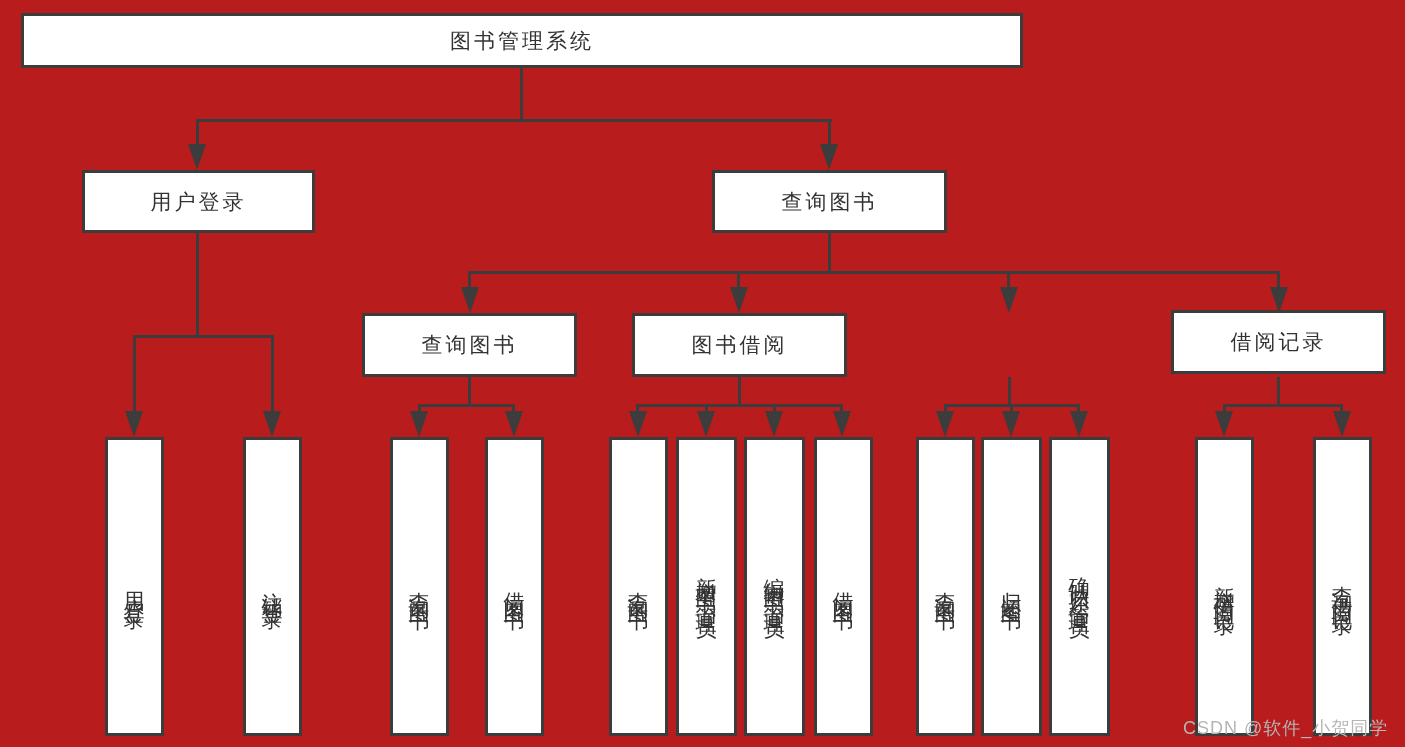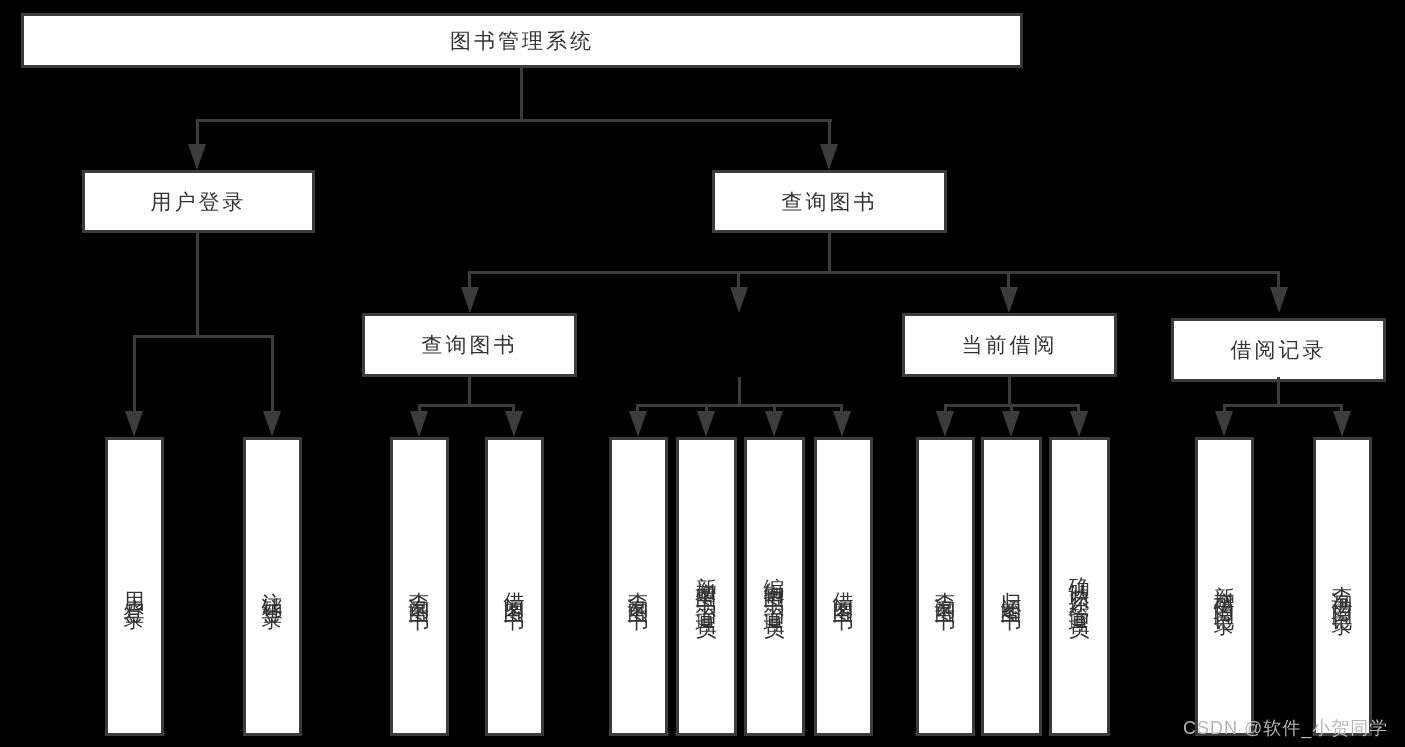--- a/index.html
+++ b/index.html
@@ -5,21 +5,21 @@
   html, body {
     margin: 0;
     padding: 0;
     background: #ffffff;
     font-family: "Liberation Sans", "DejaVu Sans", sans-serif;
   }
   #canvas {
     position: relative;
     width: 1405px;
     height: 747px;
-    background: #000000;
+    background: #b91c1c;
     overflow: hidden;
   }
   .box {
     position: absolute;
     box-sizing: border-box;
     border: 3px solid #3c3c3c;
     background: #ffffff;
     color: #333333;
     display: flex;
     align-items: center;
@@ -59,21 +59,21 @@
     white-space: nowrap;
   }
 
   
   .n-root { left: 21px;   top: 13px;  width: 1002px; height: 55px; }
   .n-l2-0 { left: 82px;   top: 170px; width: 233px;  height: 63px; }
   .n-l2-1 { left: 712px;  top: 170px; width: 235px;  height: 63px; }
   .n-l3-0 { left: 362px;  top: 313px; width: 215px;  height: 64px; }
   .n-l3-1 { left: 632px;  top: 313px; width: 215px;  height: 64px; }
   .n-l3-2 { left: 902px;  top: 313px; width: 215px;  height: 64px; }
-  .n-l3-3 { left: 1171px; top: 318px; width: 215px;  height: 64px; }
+  .n-l3-3 { left: 1171px; top: 310px; width: 215px;  height: 64px; }
   .n-lf   { top: 437px; height: 299px; width: 59px; }
   .n-lf-0  { left: 105px; }
   .n-lf-1  { left: 243px; }
   .n-lf-2  { left: 390px; }
   .n-lf-3  { left: 485px; }
   .n-lf-4  { left: 609px; }
   .n-lf-5  { left: 676px; width: 61px; }
   .n-lf-6  { left: 744px; width: 61px; }
   .n-lf-7  { left: 814px; }
   .n-lf-8  { left: 916px; }
@@ -86,21 +86,21 @@
 <body>
 
 <div id="canvas">
 
   <div class="box n-root">图书管理系统</div>
 
   <div class="box n-l2-0">用户登录</div>
   <div class="box n-l2-1">查询图书</div>
 
   <div class="box n-l3-0">查询图书</div>
-  <div class="box n-l3-2">当前借阅</div>
+  <div class="box n-l3-1">图书借阅</div>
   <div class="box n-l3-3">借阅记录</div>
 
   <div class="box leaf n-lf n-lf-0">用户登录</div>
   <div class="box leaf n-lf n-lf-1">注销登录</div>
   <div class="box leaf n-lf n-lf-2">查询图书</div>
   <div class="box leaf n-lf n-lf-3">借阅图书</div>
   <div class="box leaf n-lf n-lf-4">查询图书</div>
   <div class="box leaf n-lf n-lf-5">新增图书（管理员）</div>
   <div class="box leaf n-lf n-lf-6">编辑图书（管理员）</div>
   <div class="box leaf n-lf n-lf-7">借阅图书</div>

